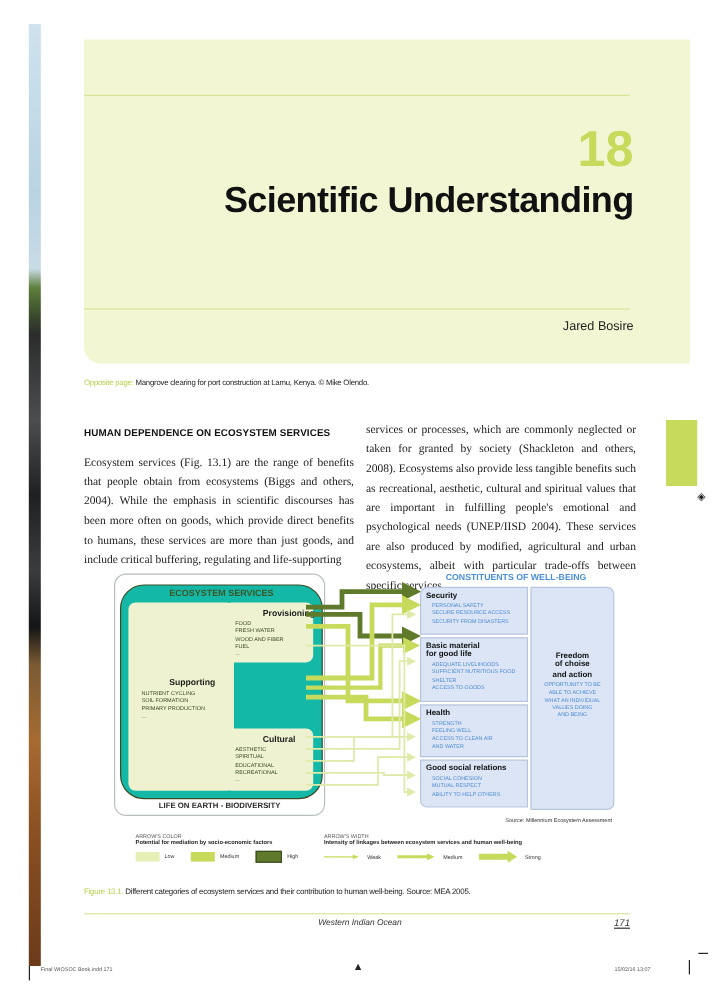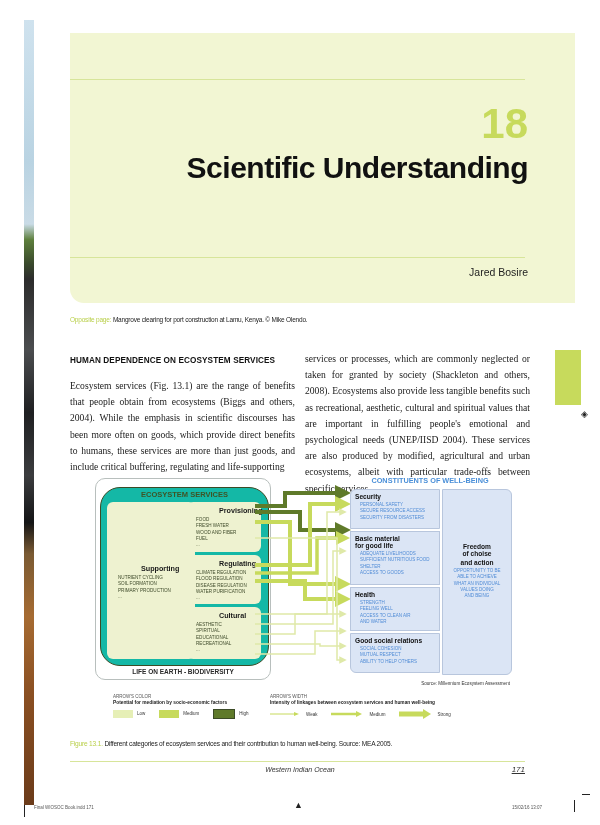--- a/index.html
+++ b/index.html
@@ -95,30 +95,20 @@
         <div class="box-title">Provisioning</div>
         <div class="box-items">
           <div>FOOD</div>
           <div>FRESH WATER</div>
           <div>WOOD AND FIBER</div>
           <div>FUEL</div>
           <div>...</div>
         </div>
       </div>
 
-      <div class="box-light" style="left:86px;top:67px;width:74px;height:49px;padding:4px 0 0 4px;box-sizing:border-box;">
-        <div class="box-title">Regulating</div>
-        <div class="box-items">
-          <div>CLIMATE REGULATION</div>
-          <div>FLOOD REGULATION</div>
-          <div>DISEASE REGULATION</div>
-          <div>WATER PURIFICATION</div>
-          <div>...</div>
-        </div>
-      </div>
 
       <div class="box-light" style="left:86px;top:119px;width:74px;height:52px;padding:4px 16px 0 4px;box-sizing:border-box;">
         <div class="box-title">Cultural</div>
         <div class="box-items">
           <div>AESTHETIC</div>
           <div>SPIRITUAL</div>
           <div>EDUCATIONAL</div>
           <div>RECREATIONAL</div>
           <div>...</div>
         </div>

